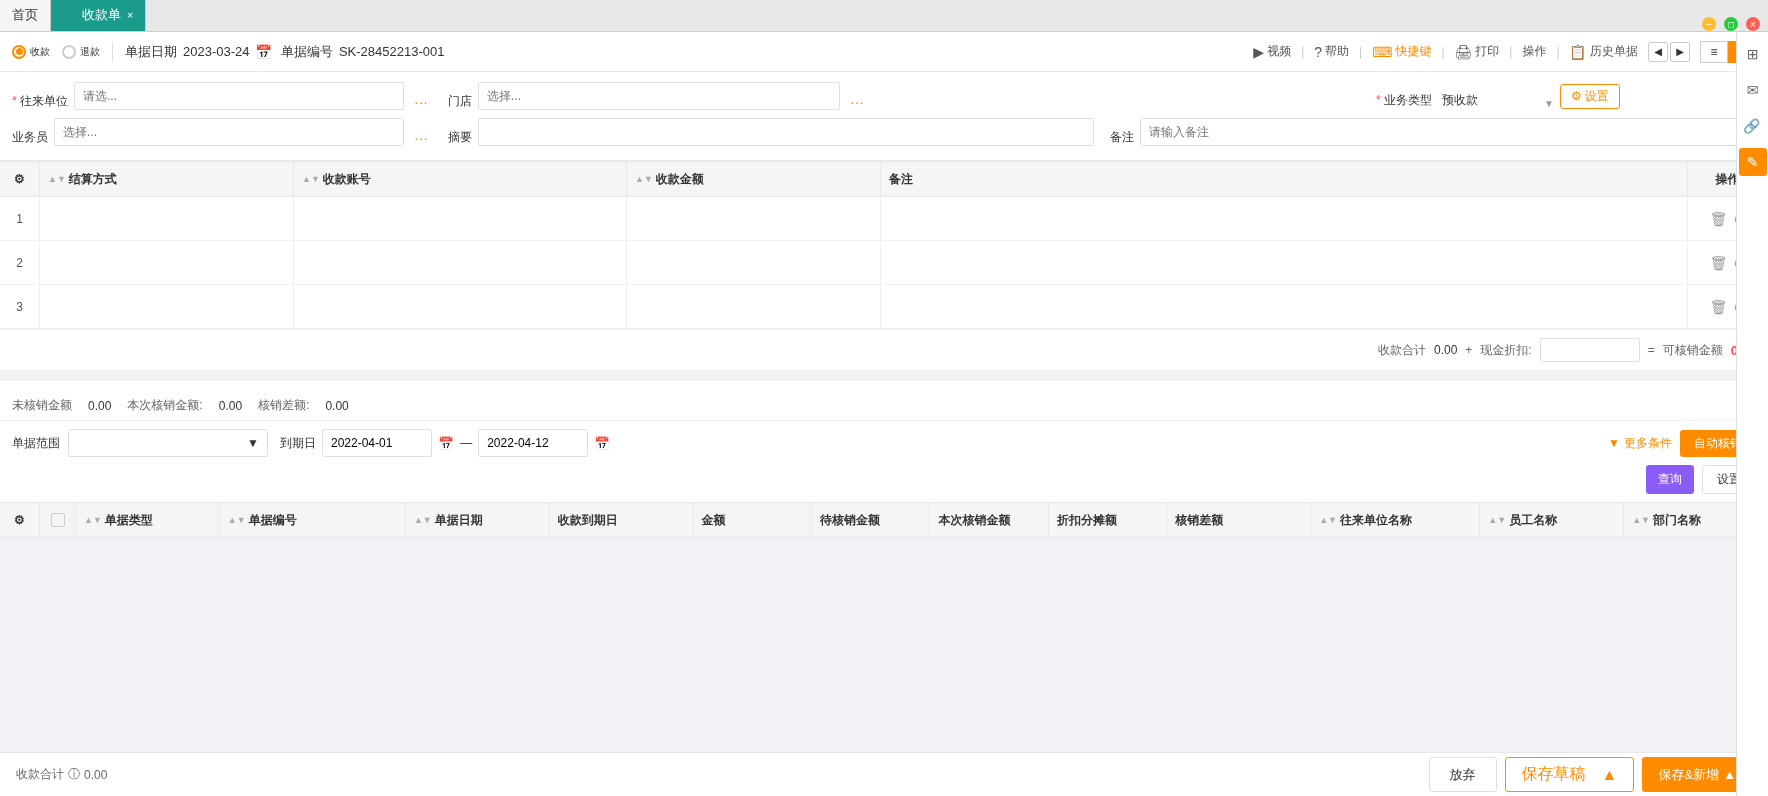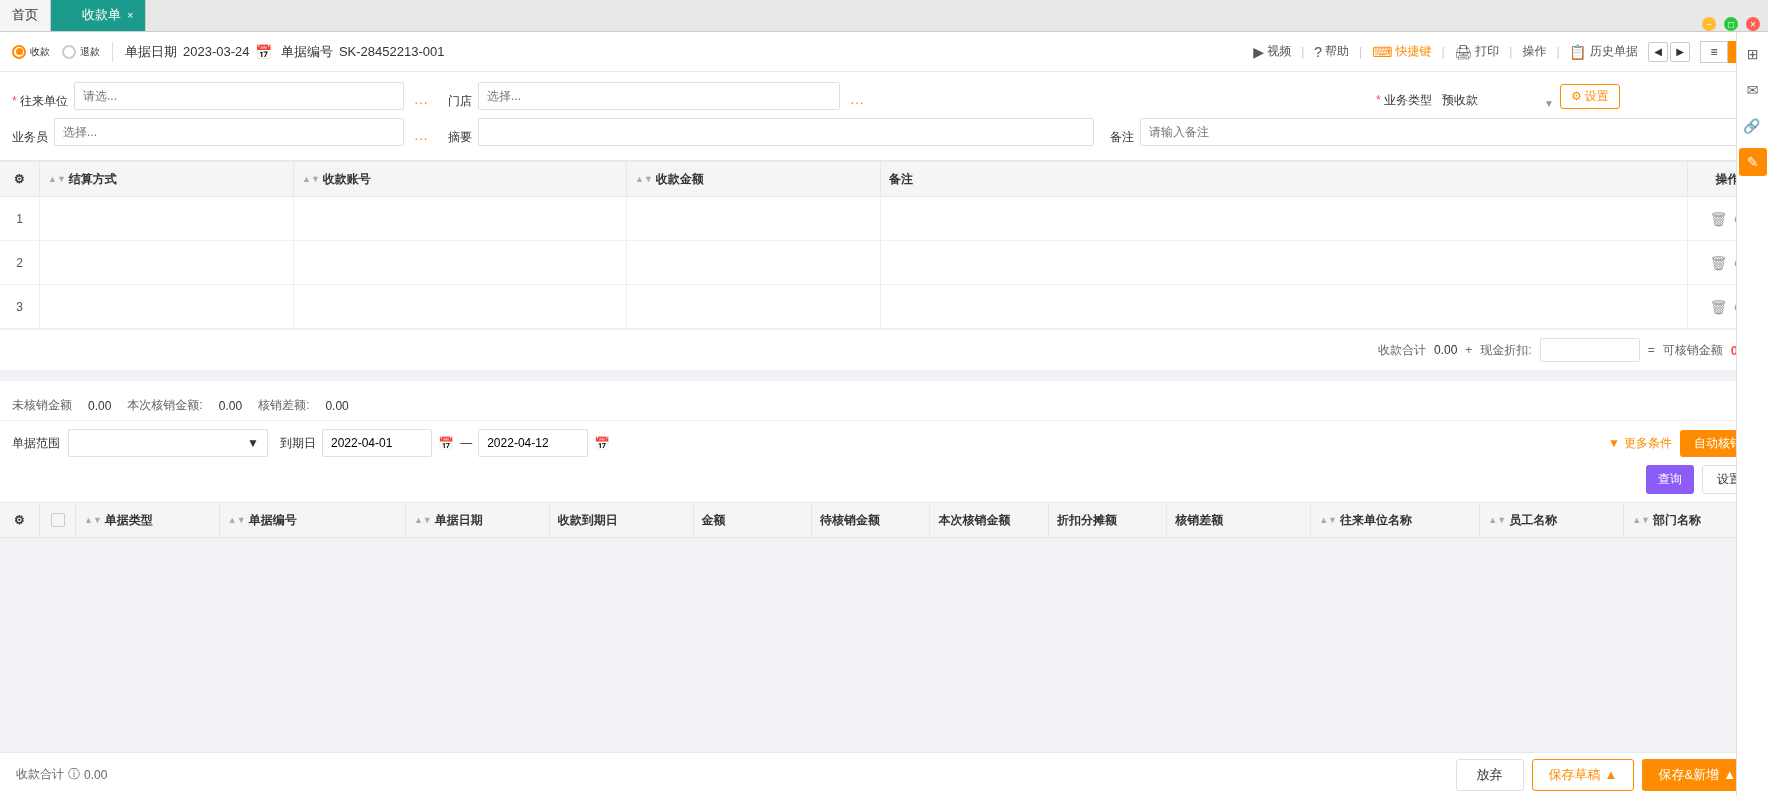--- a/index.html
+++ b/index.html
@@ -107,21 +107,21 @@
     .wcol-salesorder { flex: 1.5; }
     .wcol-contact { flex: 1.8; }
     .wcol-staff { flex: 1.5; }
     .wcol-dept { flex: 1.5; }
 
     
     .bottom-bar { position: fixed; bottom: 0; left: 0; right: 0; height: 44px; background: #fff; border-top: 1px solid #e8e8e8; display: flex; align-items: center; padding: 0 16px; }
     .bottom-info { font-size: 12px; color: #666; display: flex; align-items: center; gap: 4px; }
     .bottom-actions { margin-left: auto; display: flex; gap: 8px; }
     .btn-discard { background: #fff; border: 1px solid #e0e0e0; color: #333; border-radius: 3px; padding: 6px 20px; font-size: 13px; cursor: pointer; }
-    .btn-draft { background: #fff; border: 1px solid #ff8c00; color: #ff8c00; border-radius: 3px; padding: 6px 16px; font-size: 13px; cursor: pointer; display: flex; align-items: center; gap: 4px; }
+    .btn-draft { background: #fff; border: 1px solid #ff8c00; color: #ff8c00; border-radius: 3px; padding: 6px 16px; font-size: 16px; cursor: pointer; display: flex; align-items: center; gap: 16px; }
     .btn-save { background: #ff8c00; border: none; color: #fff; border-radius: 3px; padding: 6px 16px; font-size: 13px; cursor: pointer; display: flex; align-items: center; gap: 4px; }
 
     
     .right-sidebar { position: fixed; right: 0; top: 32px; bottom: 0; width: 32px; background: #fff; border-left: 1px solid #e0e0e0; display: flex; flex-direction: column; align-items: center; padding-top: 8px; gap: 8px; z-index: 100; }
     .sidebar-icon { width: 28px; height: 28px; display: flex; align-items: center; justify-content: center; cursor: pointer; color: #666; font-size: 14px; border-radius: 3px; }
     .sidebar-icon.active { background: #ff8c00; color: #fff; }
 
     
     .query-btn { background: #8b5cf6; color: #fff; border: none; border-radius: 3px; padding: 5px 12px; font-size: 12px; cursor: pointer; }
     .settings-small-btn { background: #fff; border: 1px solid #e0e0e0; color: #333; border-radius: 3px; padding: 5px 14px; font-size: 12px; cursor: pointer; }

